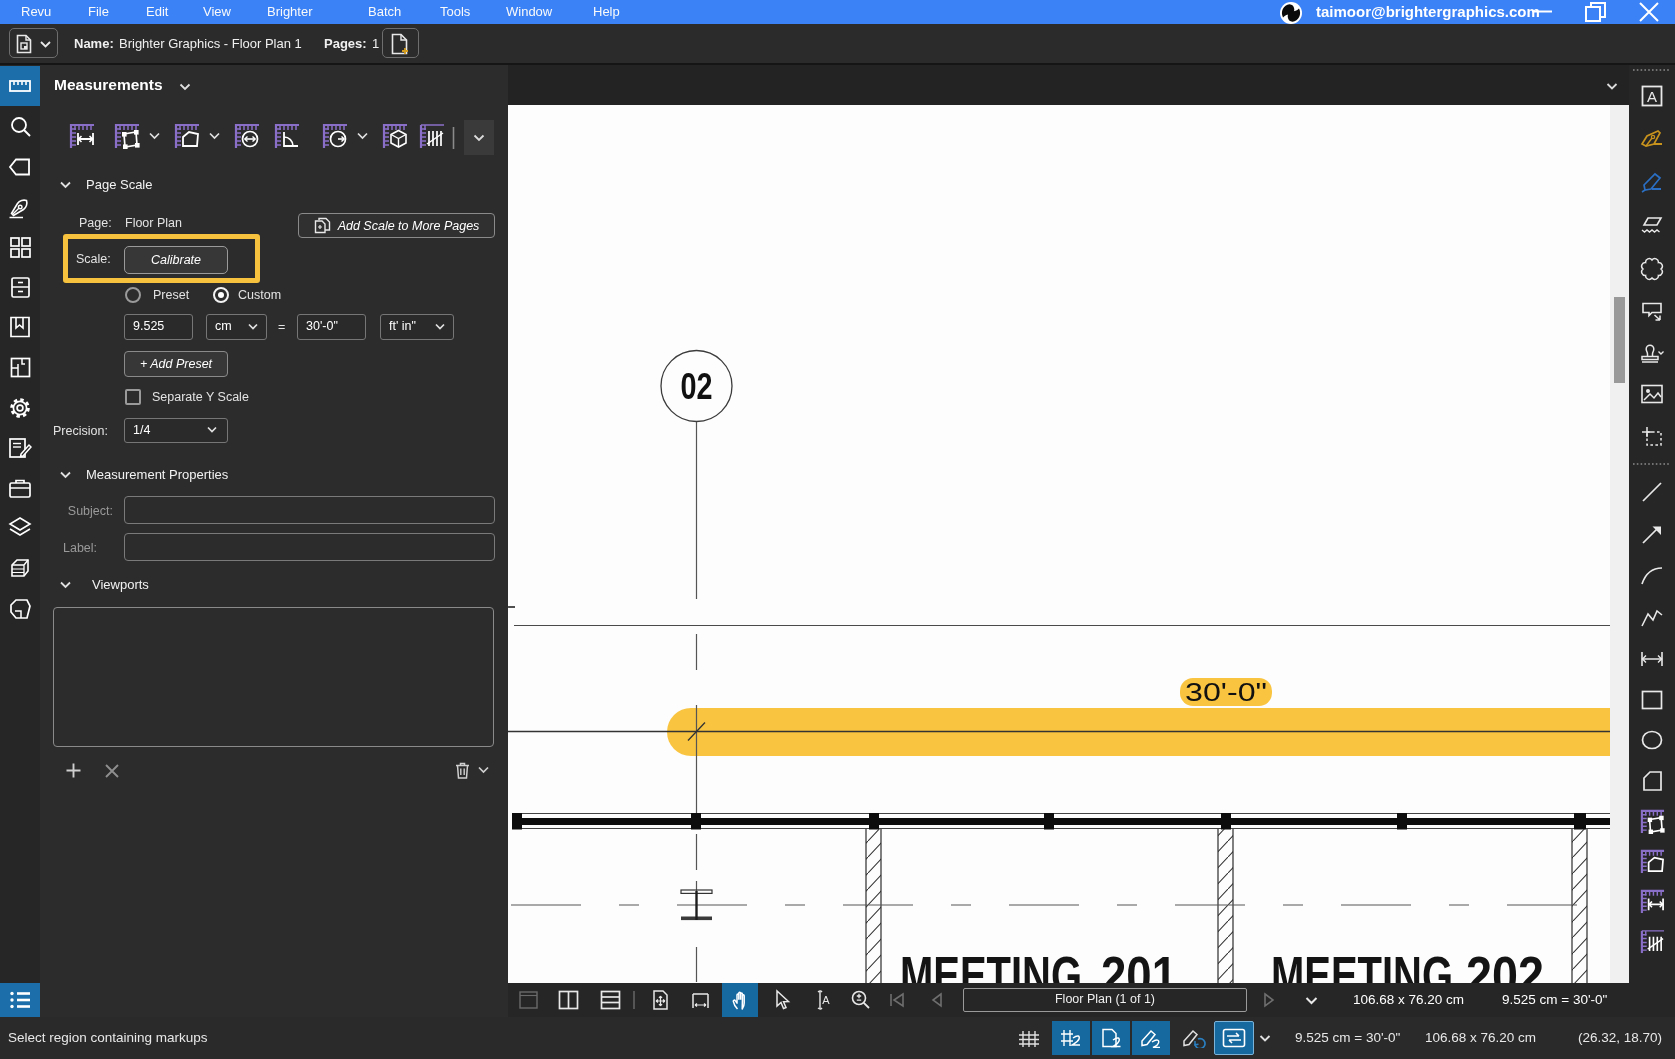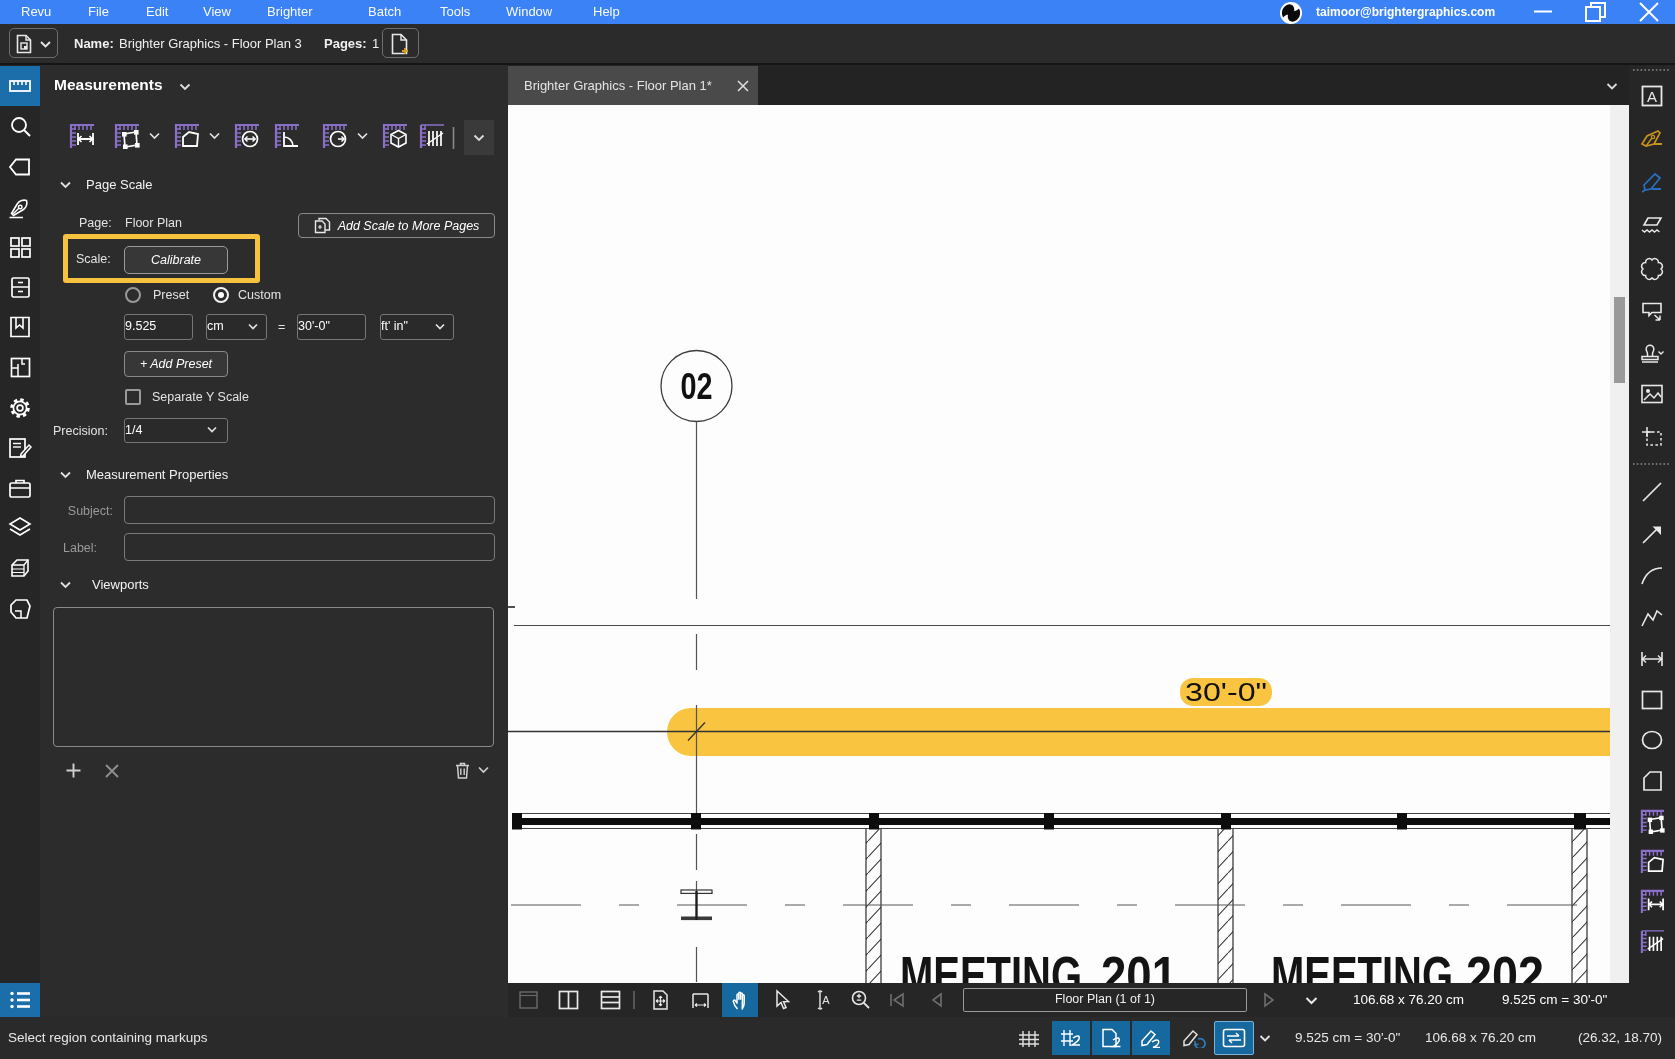--- a/index.html
+++ b/index.html
@@ -4,33 +4,33 @@
 <style>
 * { margin:0; padding:0; box-sizing:border-box; }
 html,body { width:1675px; height:1059px; overflow:hidden; background:#2c2c2c;
   font-family:"Liberation Sans", sans-serif; }
 .abs { position:absolute; }
 #stage { position:relative; width:1675px; height:1059px; }
 
 
 #titlebar { left:0; top:0; width:1675px; height:24px; background:#3b82f6; color:#fff; }
 #titlebar .menu { position:absolute; top:0; height:24px; line-height:24px; font-size:13px; color:#fafafa; }
-#email { position:absolute; top:0; height:24px; line-height:24px; font-size:12px; font-weight:bold; color:#fff; left:1316px; }
+#email { position:absolute; top:0; height:24px; line-height:24px; font-size:15px; font-weight:bold; color:#fff; left:1316px; }
 
 
 #namebar { left:0; top:24px; width:1675px; height:41px; background:#2b2b2b; border-bottom:2px solid #151515; color:#f0f0f0; font-size:13px; }
 .nbtn { position:absolute; border:1px solid #6e6e6e; border-radius:5px; background:transparent; }
 
 
 #sidebar { left:0; top:65px; width:40px; height:952px; background:#262626; }
 #sidebar .ic { position:absolute; left:0; width:40px; height:40px; display:flex; align-items:center; justify-content:center; }
 
 
 #panel { left:40px; top:65px; width:468px; height:952px; background:#2c2c2c; color:#e8e8e8; font-size:12.5px; }
-.field { position:absolute; border:1px solid #767676; border-radius:3px; background:#2a2a2a; color:#fff; font-size:12.5px; line-height:22px; }
+.field { position:absolute; border:1px solid #767676; border-radius:3px; background:#2a2a2a; color:#fff; font-size:12.5px; line-height:22px; padding-left:8px; }
 .pbtn { position:absolute; border:1px solid #8a8a8a; border-radius:4px; background:#343434; color:#fff; font-size:12.5px; display:flex; align-items:center; justify-content:center;font-style:italic; }
 .lbl { position:absolute; color:#e3e3e3; }
 .dimlbl { position:absolute; color:#9a9a9a; }
 .sect { position:absolute; color:#f2f2f2; font-size:13px; }
 .chev { position:absolute; }
 
 
 #tabbar { left:508px; top:65px; width:1122px; height:40px; background:#232323; }
 #tab { position:absolute; left:0; top:1px; width:250px; height:39px; background:#4a4a4a; color:#e4e4e4; font-size:13px; }
 
@@ -85,21 +85,21 @@
         <path d="M1.5 1.5 H10 L14.5 6 V18.5 H1.5 Z" fill="none" stroke="#e8e8e8" stroke-width="1.6"></path>
         <path d="M10 1.5 V6 H14.5" fill="none" stroke="#e8e8e8" stroke-width="1.4"></path>
         <rect x="5" y="9" width="6" height="6" fill="none" stroke="#e8e8e8" stroke-width="1.4"></rect>
         <rect x="8" y="12" width="3" height="3" fill="#e8e8e8"></rect>
       </svg>
       <svg style="position:absolute;left:29px;top:11px;" width="13" height="9" viewBox="0 0 13 9">
           <path d="M2 2 L6.5 6.5 L11 2" fill="none" stroke="#e8e8e8" stroke-width="1.8"></path>
         </svg>
     </div>
     <span style="position:absolute;left:74px;top:12px;font-weight:bold;">Name:</span>
-    <span style="position:absolute;left:119px;top:12px;">Brighter Graphics - Floor Plan 3</span>
+    <span style="position:absolute;left:119px;top:12px;">Brighter Graphics - Floor Plan 1</span>
     <span style="position:absolute;left:324px;top:12px;font-weight:bold;">Pages:</span>
     <span style="position:absolute;left:372px;top:12px;">1</span>
     <div class="nbtn" style="left:382px;top:4px;width:37px;height:30px;">
       <svg style="position:absolute;left:8px;top:4px;" width="20" height="23" viewBox="0 0 20 23">
         <path d="M1.5 1.5 H10 L15.5 7 V20.5 H1.5 Z" fill="none" stroke="#e8e8e8" stroke-width="1.6"></path>
         <path d="M10 1.5 V7 H15.5" fill="none" stroke="#e8e8e8" stroke-width="1.4"></path>
         <path d="M14 15 V21 M11 18 H17" stroke="#d7a021" stroke-width="1.8"></path>
       </svg>
     </div>
   </div>
@@ -357,26 +357,20 @@
       </svg>
     <svg class="chev" style="left:414px;top:696px;" width="17" height="19" viewBox="0 0 17 19">
         <path d="M2 4.5 H15 M6.5 4.5 V2.5 H10.5 V4.5 M3.5 4.5 L4.5 17 H12.5 L13.5 4.5" fill="none" stroke="#cfcfcf" stroke-width="1.5"></path>
         <path d="M6.8 7.5 V14 M10.2 7.5 V14" stroke="#cfcfcf" stroke-width="1.4"></path>
       </svg>
     <svg class="chev" style="left:437px;top:701px;" width="13" height="9" viewBox="0 0 13 9">
         <path d="M2 1.5 L6.5 6 L11 1.5" fill="none" stroke="#cfcfcf" stroke-width="1.7"></path>
       </svg>
   </div>
   <div class="abs" id="tabbar">
-    <div id="tab">
-      <span style="position:absolute;left:16px;top:12px;">Brighter Graphics - Floor Plan 1*</span>
-      <svg style="position:absolute;left:228px;top:13px;" width="14" height="14" viewBox="0 0 14 14">
-          <path d="M2 2 L12 12 M12 2 L2 12" stroke="#dcdcdc" stroke-width="1.6"></path>
-        </svg>
-    </div>
     <svg style="position:absolute;left:1097px;top:17px;" width="14" height="10" viewBox="0 0 14 10">
         <path d="M2.5 2 L7 6.5 L11.5 2" fill="none" stroke="#dcdcdc" stroke-width="1.8"></path>
       </svg>
   </div>
   <div class="abs" id="canvas">
     <svg width="1102" height="878" viewBox="0 0 1102 878">
       <defs>
         <pattern id="hatch" patternUnits="userSpaceOnUse" width="15" height="16">
           <path d="M-1 17 L16 -1" stroke="#2e2e2e" stroke-width="1.1" fill="none"></path>
         </pattern>

